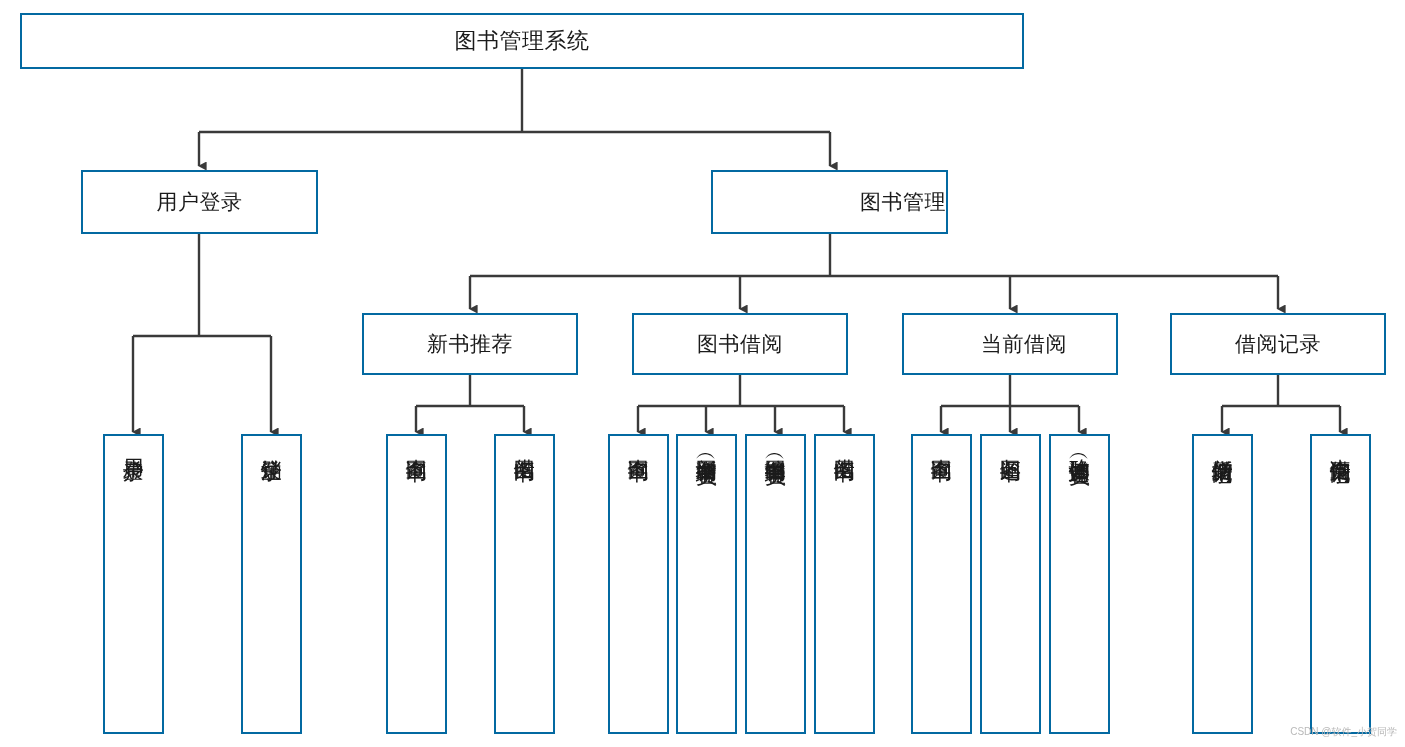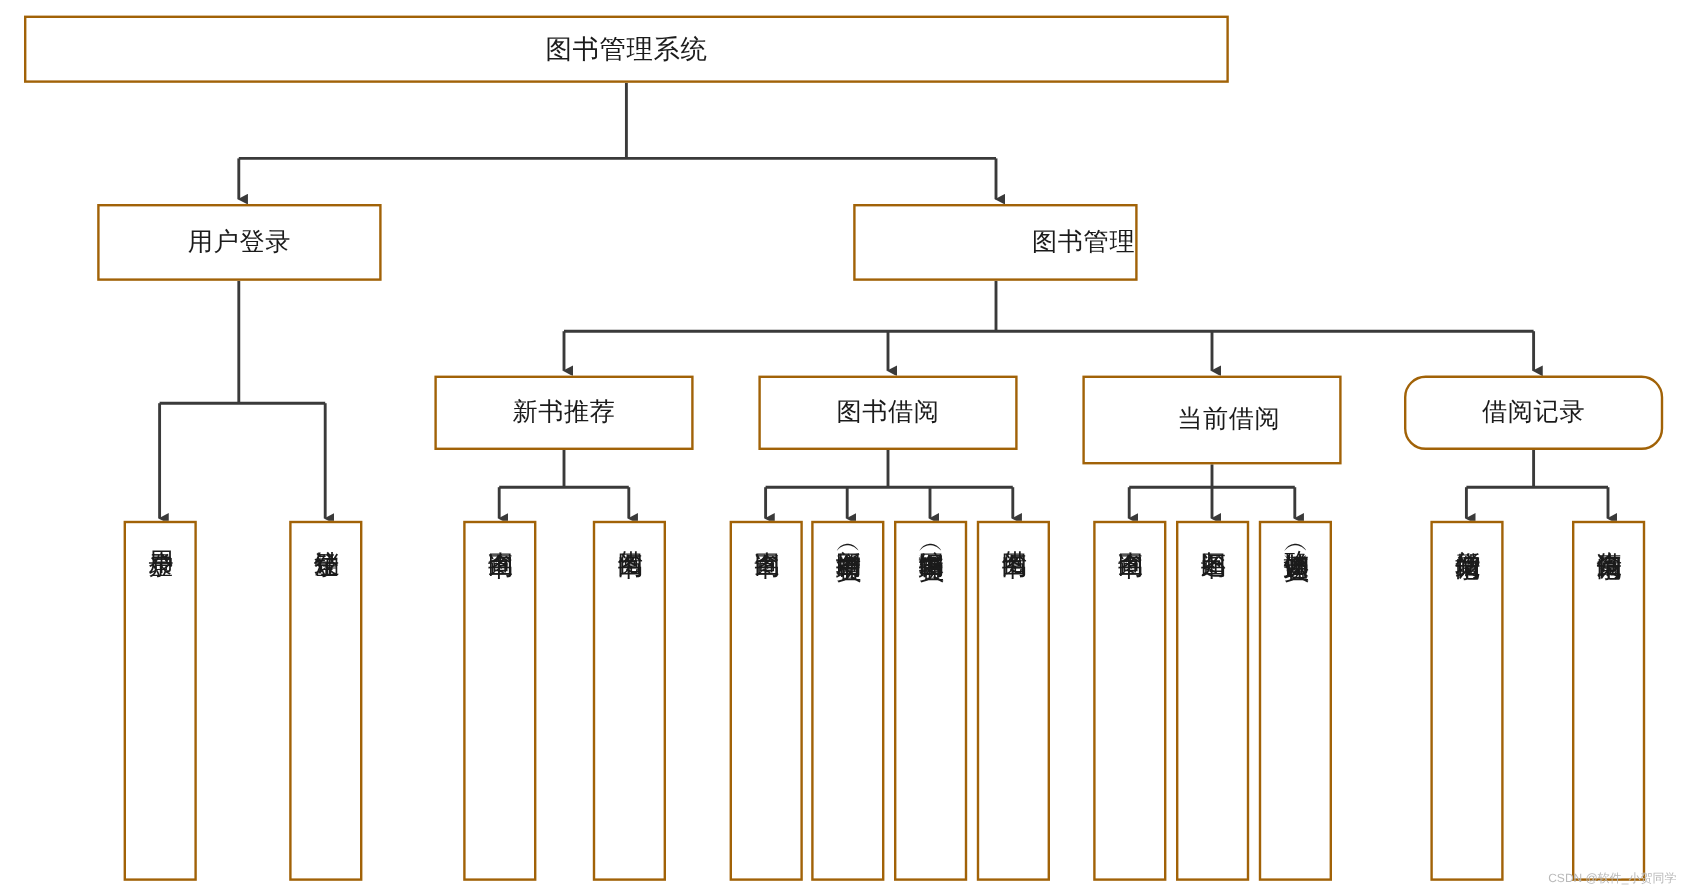--- a/index.html
+++ b/index.html
@@ -23,21 +23,21 @@
     left: 0;
     top: 0;
     width: 1405px;
     height: 747px;
     pointer-events: none;
   }
   .node {
     position: absolute;
     box-sizing: border-box;
     background: #ffffff;
-    border: 2px solid #a16207;
+    border: 2px solid #0369a1;
     display: flex;
     align-items: center;
     justify-content: center;
     color: #1b1b1b;
     z-index: 2;
   }
   .node .lbl {
     display: block;
     text-align: center;
     line-height: 1.12;
@@ -144,24 +144,24 @@
   <div class="node h" style="left:711px; top:170px; width:237px; height:64px;justify-content:flex-end;">
     <span class="lbl">图书管理</span>
   </div>
 
   <div class="node h" style="left:362px; top:313px; width:216px; height:62px;">
     <span class="lbl">新书推荐</span>
   </div>
   <div class="node h" style="left:632px; top:313px; width:216px; height:62px;">
     <span class="lbl">图书借阅</span>
   </div>
-  <div class="node h" style="left:902px; top:313px; width:216px; height:74px;padding-left:28px;">
+  <div class="node h" style="left:902px; top:313px; width:216px; height:62px;padding-left:28px;">
     <span class="lbl">当前借阅</span>
   </div>
-  <div class="node h" style="left:1170px; top:313px; width:216px; height:62px;border-radius:18px;">
+  <div class="node h" style="left:1170px; top:313px; width:216px; height:62px;">
     <span class="lbl">借阅记录</span>
   </div>
 
   <div class="node v" style="left:103px; top:434px; width:61px; height:300px;">
     <span class="lbl">用户登录</span>
   </div>
   <div class="node v" style="left:241px; top:434px; width:61px; height:300px;">
     <span class="lbl">注销登录</span>
   </div>
 

